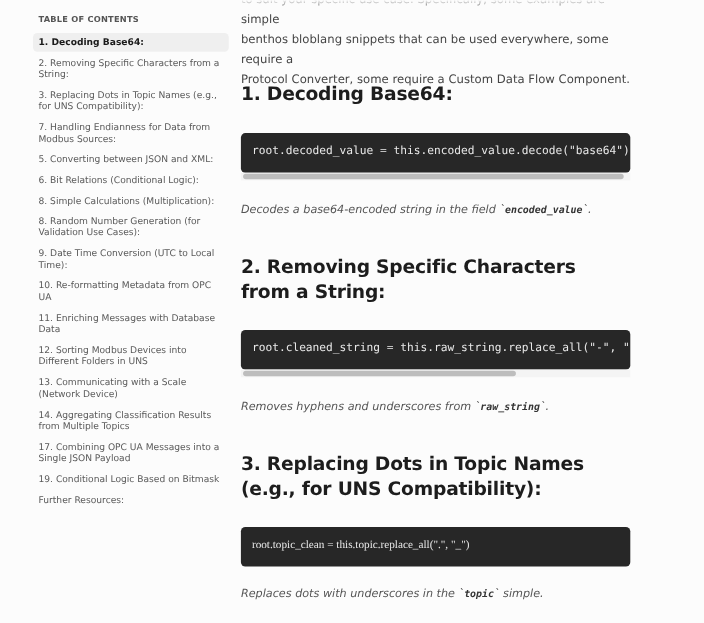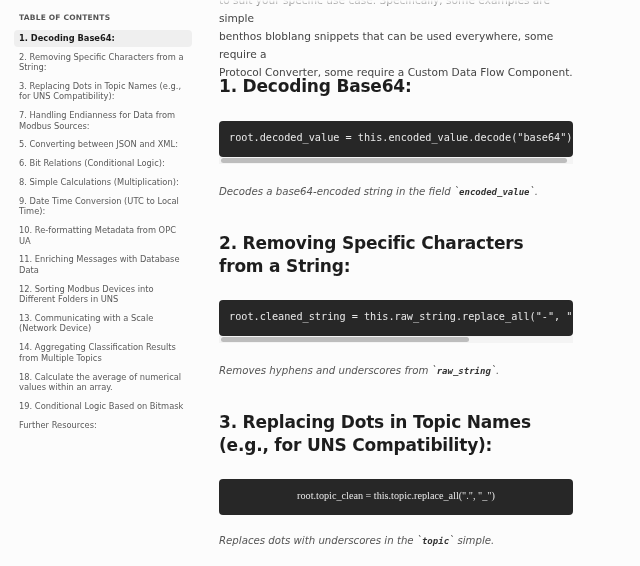--- a/index.html
+++ b/index.html
@@ -1,20 +1,20 @@
 <!DOCTYPE html>
 <html><head>
   <meta charset="utf-8">
   <style>
     * { box-sizing: border-box; margin: 0; padding: 0; }
     html, body { width: 640px; height: 566px; overflow: hidden; background: #fcfcfc; }
     body { font-family: "DejaVu Sans", sans-serif; color: #1c1c1c; position: relative; }
 
     .sidebar {
-      position: absolute; left: 0; top: 0; width: 200px; height: 566px;
+      position: absolute; left: 16px; top: 0; width: 200px; height: 566px;
       padding: 10px 8px 0 14px;
     }
     .toc-title {
       font-size: 7.5px; font-weight: bold; color: #555; letter-spacing: 0.2px;
       margin: 3px 0 0 5px; height: 14px; text-transform: uppercase;
     }
     .toc-list { list-style: none; margin-top: 3px; }
     .toc-item {
       font-size: 8.3px; line-height: 10.5px; color: #5a5a5a;
       padding: 2px 5px 2px 5px; border-radius: 4px; margin-bottom: 4.3px;
@@ -31,21 +31,21 @@
     }
     .h2 {
       position: absolute; left: 0; width: 354px;
       font-size: 17px; font-weight: bold; line-height: 22.5px; color: #1d1d1d;
       letter-spacing: -0.2px;
     }
     .code-block {
       position: absolute; left: 0; width: 354px; height: 36px;
       background: #272727; border-radius: 4px; overflow: hidden;
       color: #e8e8e8; font-family: "DejaVu Sans Mono", monospace; font-size: 10.2px;
-      padding: 11px 10px; white-space: nowrap; text-align: center;
+      padding: 11px 10px; white-space: nowrap;
     }
     .scrollbar-track {
       position: absolute; left: 0; width: 354px; height: 7px; background: #f4f4f4;
     }
     .scrollbar-thumb {
       position: absolute; top: 1px; height: 5px; background: #bdbdbd; border-radius: 3px;
     }
     .desc {
       position: absolute; left: 0; width: 354px;
       font-size: 10.2px; font-style: italic; color: #555; line-height: 14px;
@@ -65,27 +65,28 @@
 <nav class="sidebar">
   <div class="toc-title">TABLE OF CONTENTS</div>
   <ul class="toc-list">
     <li class="toc-item active">1. Decoding Base64:</li>
     <li class="toc-item">2. Removing Specific Characters from a String:</li>
     <li class="toc-item">3. Replacing Dots in Topic Names (e.g., for UNS Compatibility):</li>
     <li class="toc-item">7. Handling Endianness for Data from Modbus Sources:</li>
     <li class="toc-item">5. Converting between JSON and XML:</li>
     <li class="toc-item">6. Bit Relations (Conditional Logic):</li>
     <li class="toc-item">8. Simple Calculations (Multiplication):</li>
+    <li class="toc-item">8. Random Number Generation (for Validation Use Cases):</li>
     <li class="toc-item">9. Date Time Conversion (UTC to Local Time):</li>
     <li class="toc-item">10. Re-formatting Metadata from OPC UA</li>
     <li class="toc-item">11. Enriching Messages with Database Data</li>
     <li class="toc-item">12. Sorting Modbus Devices into Different Folders in UNS</li>
     <li class="toc-item">13. Communicating with a Scale (Network Device)</li>
     <li class="toc-item">14. Aggregating Classification Results from Multiple Topics</li>
-    <li class="toc-item">18. Calculate the average of numerical values within an array.</li>
+    <li class="toc-item">17. Combining OPC UA Messages into a Single JSON Payload</li>
     <li class="toc-item">19. Conditional Logic Based on Bitmask</li>
     <li class="toc-item">Further Resources:</li>
   </ul>
 </nav>
 
 <main class="main">
   <p class="intro">
     <span>to suit your specific use case. Specifically, some examples are simple</span><br>
     <span>benthos bloblang snippets that can be used everywhere, some require a</span><br>
     <span>Protocol Converter, some require a Custom Data Flow Component.</span>

